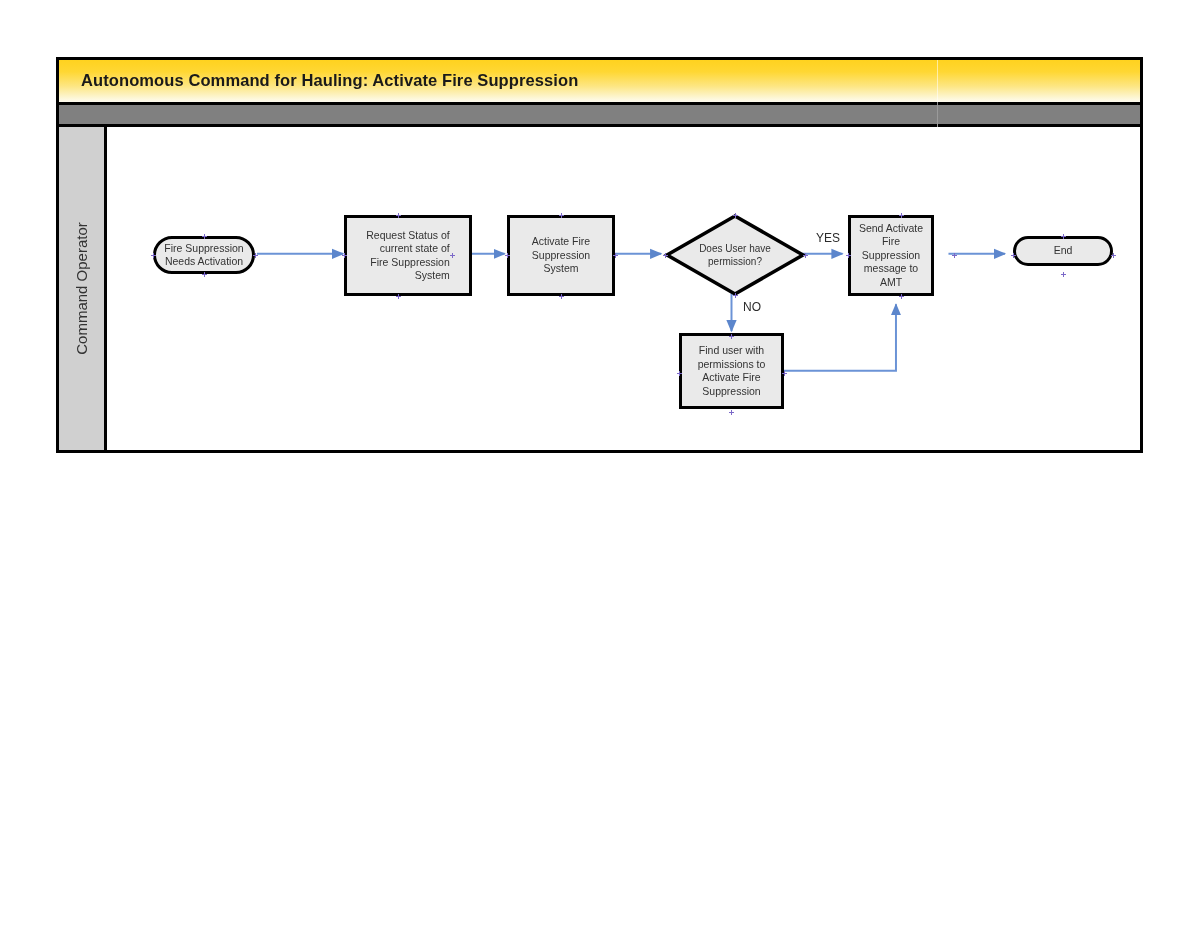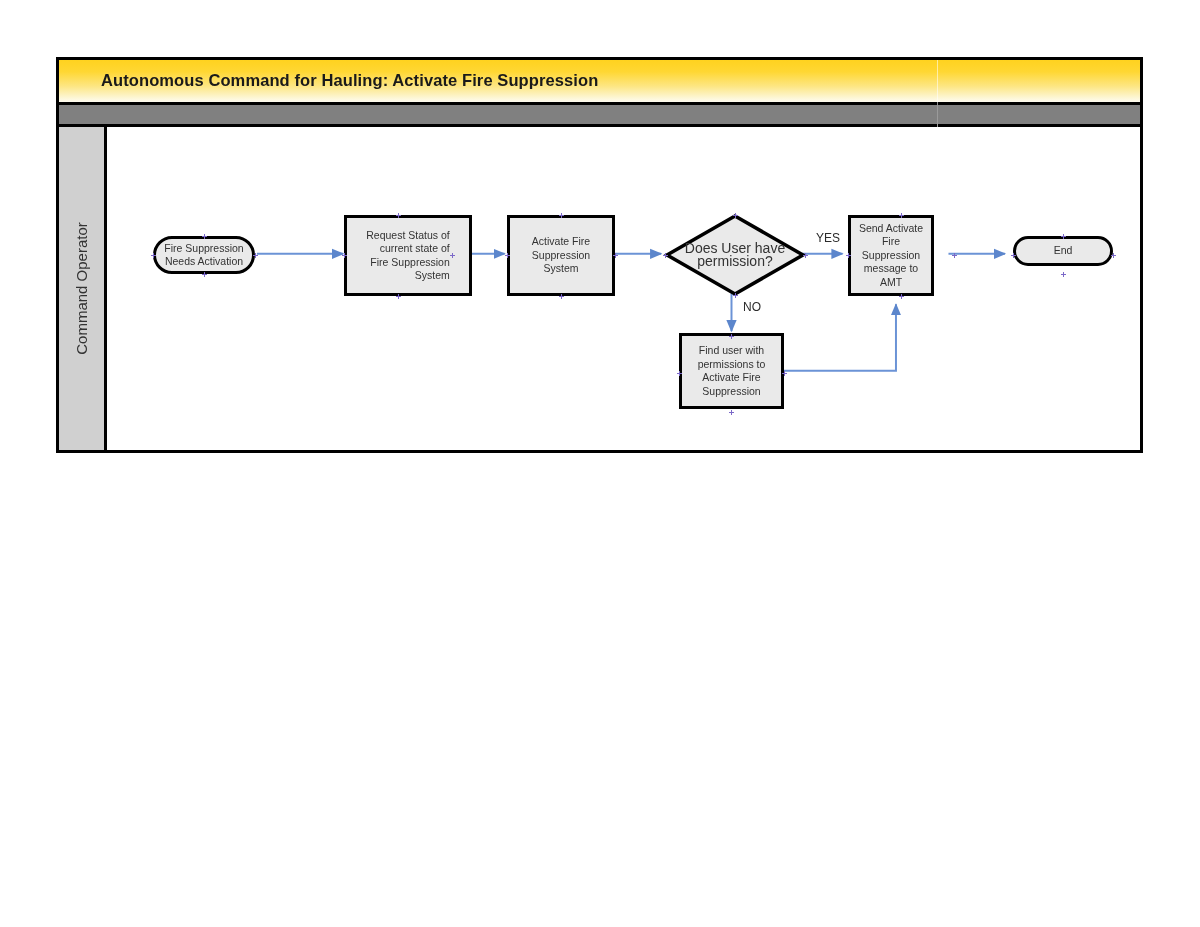--- a/index.html
+++ b/index.html
@@ -42,21 +42,20 @@
   }
   .title-text {
     position: absolute;
     left: 22px;
     top: 11px;
     font-size: 16.5px;
     font-weight: bold;
     color: #1a1a1a;
     letter-spacing: 0.1px;
     white-space: nowrap;
-    margin-left: 20px;
   }
   .hdr-divider {
     position: absolute;
     left: 878px;
     top: 0;
     width: 1px;
     height: 45px;
     background: rgba(255,255,255,0.55);
   }
 
@@ -149,21 +148,21 @@
   .decision-text {
     position: absolute;
     left: 0;
     top: 0;
     width: 100%;
     height: 100%;
     display: flex;
     align-items: center;
     justify-content: center;
     text-align: center;
-    font-size: 14px;
+    font-size: 10px;
     line-height: 13.5px;
     color: #333333;
     white-space: pre-line;
     pointer-events: none;
   }
 
   
   .connectors {
     position: absolute;
     left: 0;

